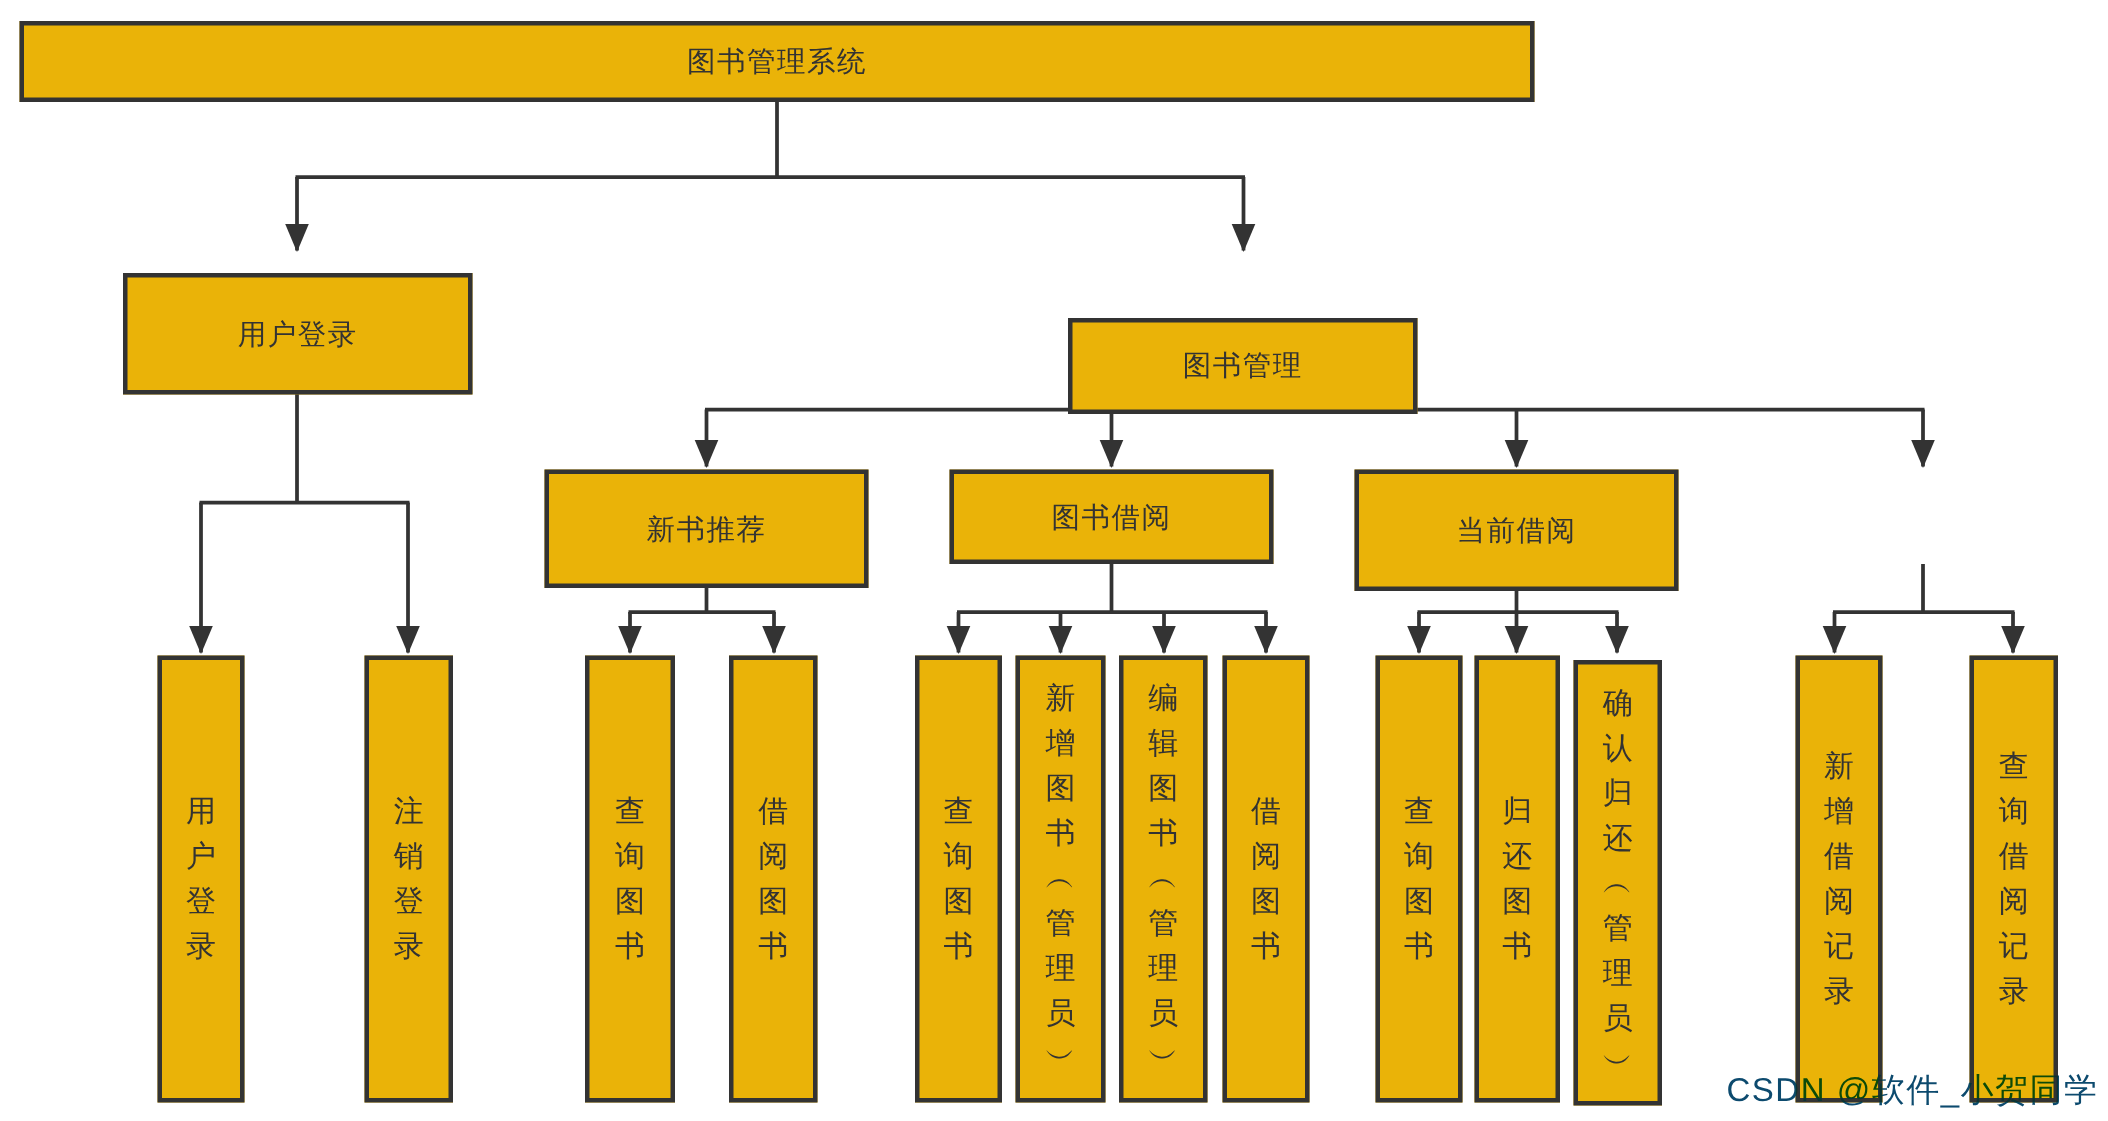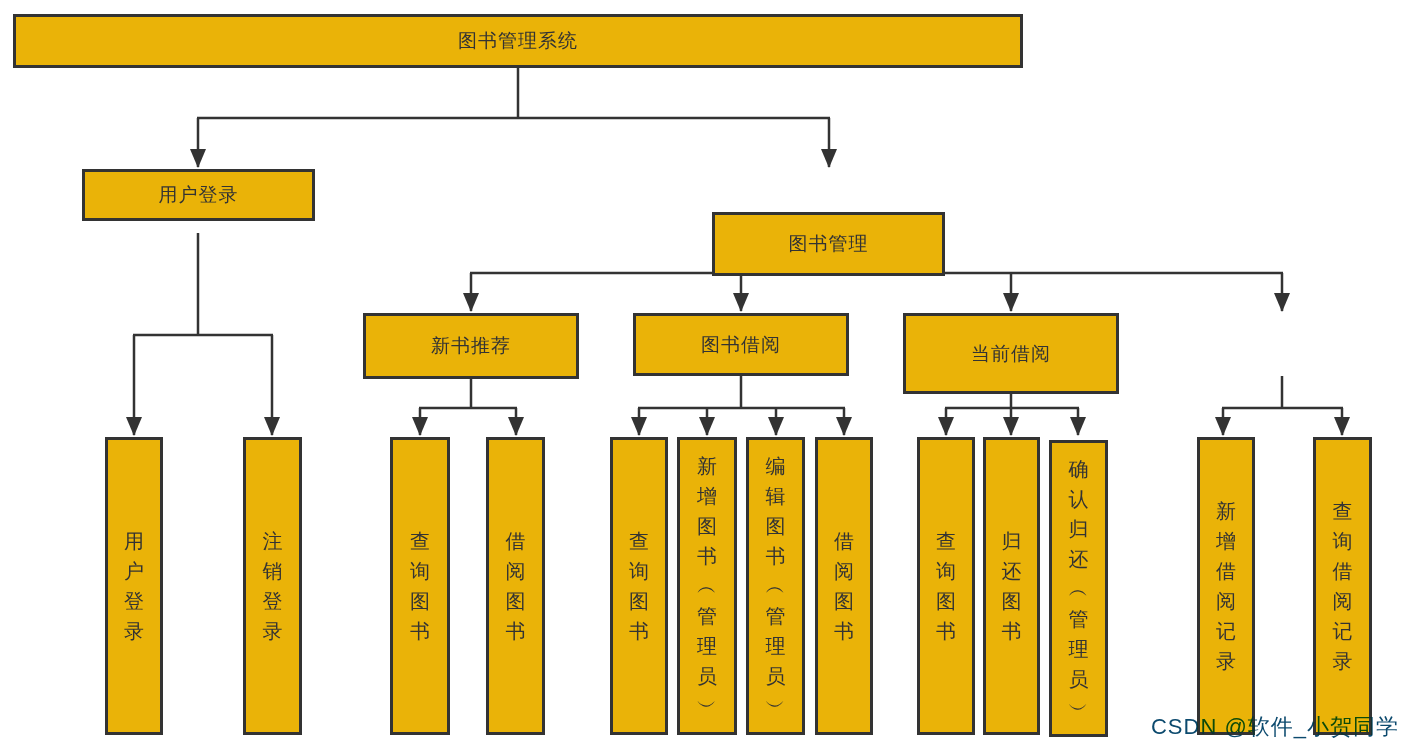--- a/index.html
+++ b/index.html
@@ -103,28 +103,28 @@
     <line x1="1282" y1="376" x2="1282" y2="409" stroke="#333333" stroke-width="2.5"></line>
     <line x1="1222" y1="408" x2="1343" y2="408" stroke="#333333" stroke-width="2.5"></line>
     <line x1="1223" y1="408" x2="1223" y2="435" stroke="#333333" stroke-width="2.5" marker-end="url(#arrow)"></line>
     <line x1="1342" y1="408" x2="1342" y2="435" stroke="#333333" stroke-width="2.5" marker-end="url(#arrow)"></line>
   </svg>
 
   <div class="node" style="left:13px; top:14px; width:1010px; height:54px;">
     <span class="hlabel">图书管理系统</span>
   </div>
 
-  <div class="node" style="left:82px; top:169px; width:233px; height:52px;">
+  <div class="node" style="left:82px; top:182px; width:233px; height:81px;">
     <span class="hlabel">用户登录</span>
   </div>
   <div class="node" style="left:712px; top:169px; width:233px; height:64px;margin-top:43px;">
     <span class="hlabel">图书管理</span>
   </div>
 
-  <div class="node" style="left:363px; top:313px; width:216px; height:66px;">
+  <div class="node" style="left:363px; top:313px; width:216px; height:79px;">
     <span class="hlabel">新书推荐</span>
   </div>
   <div class="node" style="left:633px; top:313px; width:216px; height:63px;">
     <span class="hlabel">图书借阅</span>
   </div>
   <div class="node" style="left:903px; top:313px; width:216px; height:81px;">
     <span class="hlabel">当前借阅</span>
   </div>
 
   <div class="node" style="left:105px; top:437px; width:58px; height:298px;">

